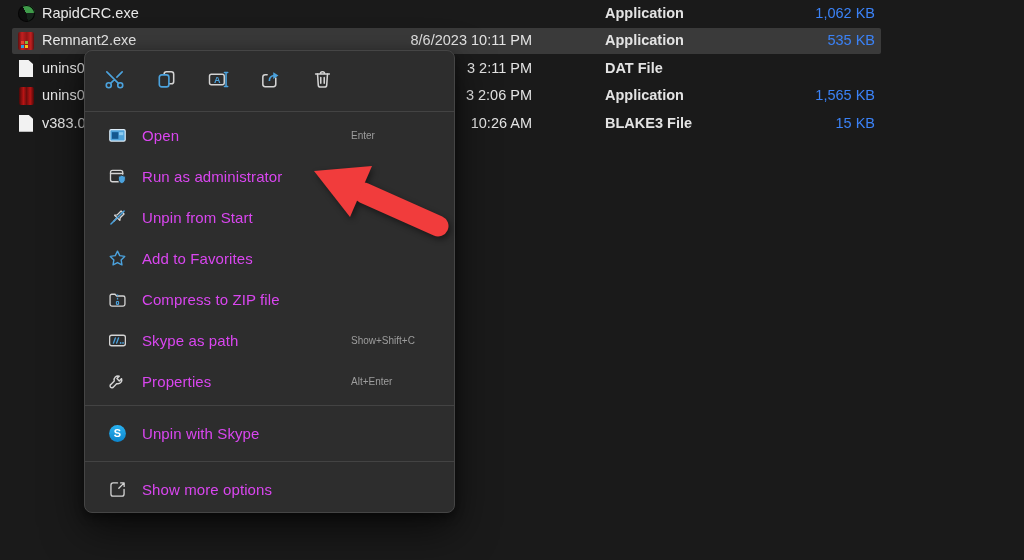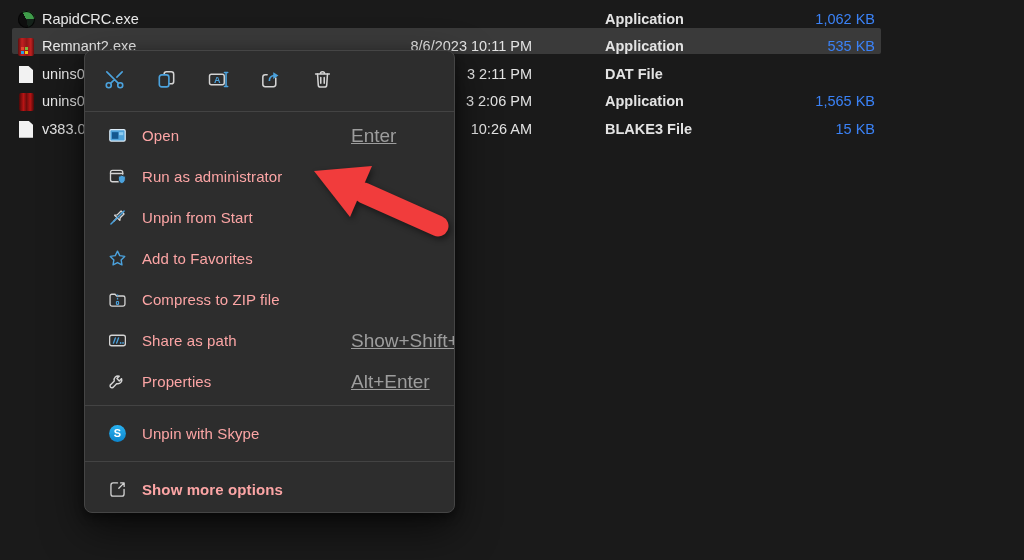--- a/index.html
+++ b/index.html
@@ -9,21 +9,21 @@
     font-family:"Liberation Sans","DejaVu Sans",sans-serif;
     -webkit-font-smoothing:antialiased;
   }
   
   #file-list{position:absolute;left:0;top:0;width:881px;z-index:1;}
   .frow{position:relative;height:27.4px;}
   .frow.selected::before{
     content:"";position:absolute;left:12px;right:0;top:0.5px;bottom:0.5px;
     background:#3a3a3a;border-radius:2px;
   }
-  .fcell{position:absolute;top:6px;height:27.4px;line-height:27.4px;
+  .fcell{position:absolute;top:0;height:27.4px;line-height:27.4px;
     font-size:14.5px;color:#e9e9e9;white-space:nowrap;overflow:hidden;}
   .c-icon{left:16px;width:20px;display:flex;align-items:center;justify-content:center;}
   .c-name{left:42px;width:340px;}
   .c-date{left:390px;width:142px;text-align:right;color:#e3e3e3;}
   .c-type{left:605px;width:160px;color:#e3e3e3;font-weight:bold;}
   .c-size{left:725px;width:150px;text-align:right;color:#3b82f6;}
   
   .fi{display:inline-block;}
   .fi-pie{width:17px;height:17px;border-radius:50%;
     background:conic-gradient(from -30deg,#3f9c4a 0 115deg,#15221a 115deg 200deg,#0e0e0e 200deg 360deg);
@@ -43,26 +43,26 @@
     background:#2d2d2d;border:1px solid #454545;border-radius:8px;
     box-shadow:0 16px 40px rgba(0,0,0,.6), 0 4px 10px rgba(0,0,0,.4);
     box-sizing:border-box;overflow:hidden;
   }
   #icon-bar{height:60px;display:flex;align-items:center;padding-left:17px;gap:27px;}
   .tbtn{width:25px;height:25px;background:none;border:none;padding:0;margin:0;
     display:flex;align-items:center;justify-content:center;cursor:default;}
   .msep{height:1px;background:#434343;}
   .msec-main{padding:3px 0;}
   .msec-share{padding:7px 0;}
-  .msec-footer{padding:7px 0 2px 0;font-weight:bold;}
+  .msec-footer{padding:7px 0 2px 0;}
   .mi{height:41px;display:flex;align-items:center;position:relative;}
   .mi .mic{width:21px;height:21px;margin:0 14px 0 22px;flex:none;
     display:flex;align-items:center;justify-content:center;}
-  .mi .mlbl{font-size:15px;color:#fca5a5;letter-spacing:.1px;}
-  .mi .msc{position:absolute;left:266px;font-size:19px;color:#9d9d9d;text-decoration:underline;}
+  .mi .mlbl{font-size:15px;color:#d946ef;letter-spacing:.1px;}
+  .mi .msc{position:absolute;left:266px;font-size:10px;color:#9d9d9d;}
   
   #arrow-overlay{position:absolute;left:0;top:0;width:1024px;height:560px;
     z-index:10;pointer-events:none;}
 </style>
 </head>
 <body>
 
 <div id="file-list">
     <div class="frow">
       <span class="fcell c-icon">
@@ -216,21 +216,21 @@
       </div>
       <div class="mi">
         <span class="mic">
           <svg width="21" height="21" viewBox="0 0 24 24" xmlns="http://www.w3.org/2000/svg">
             <rect x="3" y="6" width="18" height="12" rx="2.4" fill="none" stroke="#d4d4d4" stroke-width="1.5"></rect>
       <path d="M9.6 9 L7.4 15 M13.2 9 L11 15" stroke="#4ba2dd" stroke-width="1.6" stroke-linecap="round"></path>
       <circle cx="15.6" cy="14.8" r="1" fill="#4ba2dd"></circle>
             <circle cx="18.3" cy="14.8" r="1" fill="#4ba2dd"></circle>
           </svg>
         </span>
-        <span class="mlbl">Share as path</span>
+        <span class="mlbl">Skype as path</span>
         <span class="msc">Show+Shift+C</span>
       </div>
       <div class="mi">
         <span class="mic">
           <svg width="21" height="21" viewBox="0 0 24 24" xmlns="http://www.w3.org/2000/svg">
             <path d="M14 6 a4.4 4.4 0 0 0-5.7 5.4 L4.4 15.3 a2.15 2.15 0 1 0 3 3 L11.3 14.4 a4.4 4.4 0 0 0 5.4-5.7 L14 11.4 L11.3 8.7 z" fill="none" stroke="#d4d4d4" stroke-width="1.6" stroke-linecap="round" stroke-linejoin="round"></path>
           </svg>
         </span>
         <span class="mlbl">Properties</span>
         <span class="msc">Alt+Enter</span>

